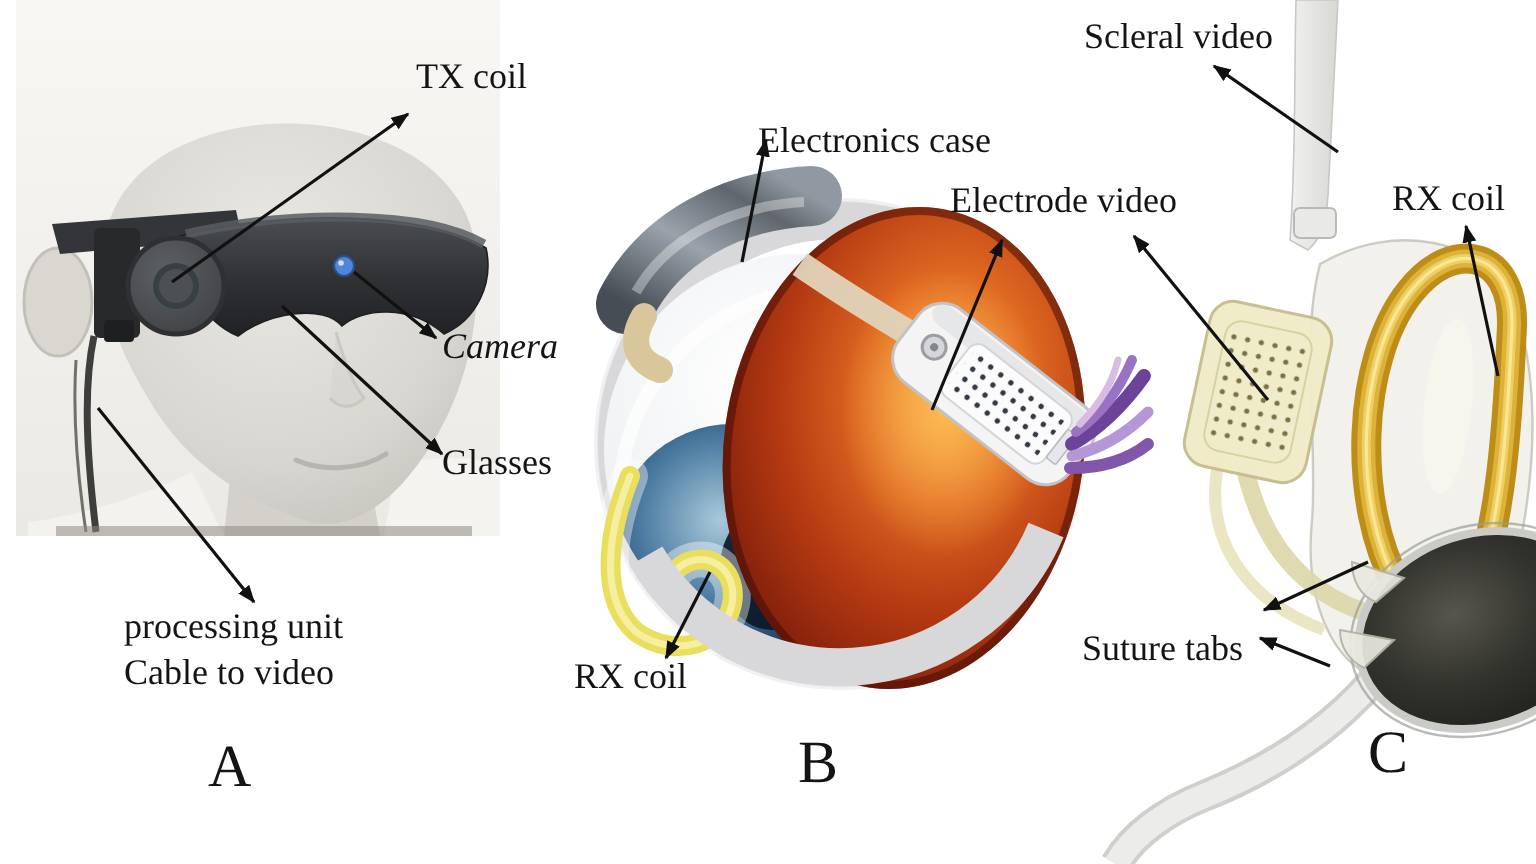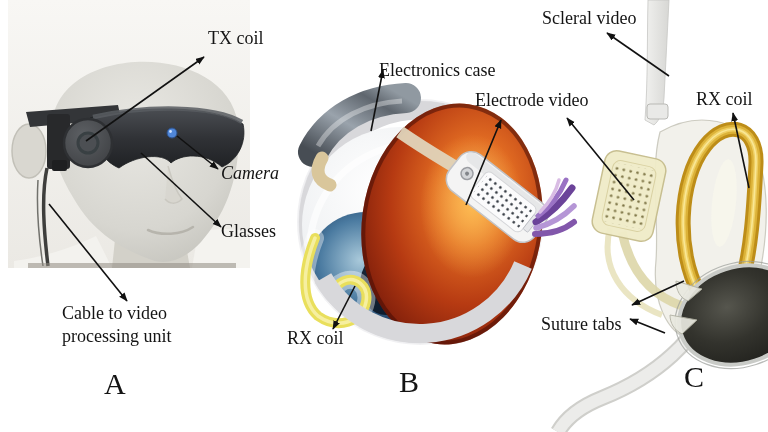--- a/index.html
+++ b/index.html
@@ -214,22 +214,22 @@
     <line x1="749" y1="188" x2="733" y2="113" marker-end="url(#ah)"></line>
     <line x1="684" y1="281" x2="632" y2="305" marker-end="url(#ah)"></line>
     <line x1="665" y1="333" x2="630" y2="319" marker-end="url(#ah)"></line>
   </g>
 </svg>
 
   <div class="lbl" style="left:208px;top:28px;">TX coil</div>
   <div class="lbl" style="left:221px;top:163px;font-style:italic;">Camera</div>
   <div class="lbl" style="left:221px;top:221px;text-align:right;">Glasses</div>
   <div class="lbl2" style="left:62px;top:302px;">
+    <span style="display:block;">processing unit</span>
     <span style="display:block;">Cable to video</span>
-    <span style="display:block;">processing unit</span>
   </div>
   <div class="plt" style="left:104px;top:369px;">A</div>
 
   <div class="lbl" style="left:351px;top:60px;margin-left:28px;">Electronics case</div>
   <div class="lbl" style="left:475px;top:90px;">Electrode video</div>
   <div class="lbl" style="left:287px;top:328px;">RX coil</div>
   <div class="plt" style="left:399px;top:367px;">B</div>
 
   <div class="lbl" style="left:542px;top:8px;">Scleral video</div>
   <div class="lbl" style="left:696px;top:89px;">RX coil</div>

